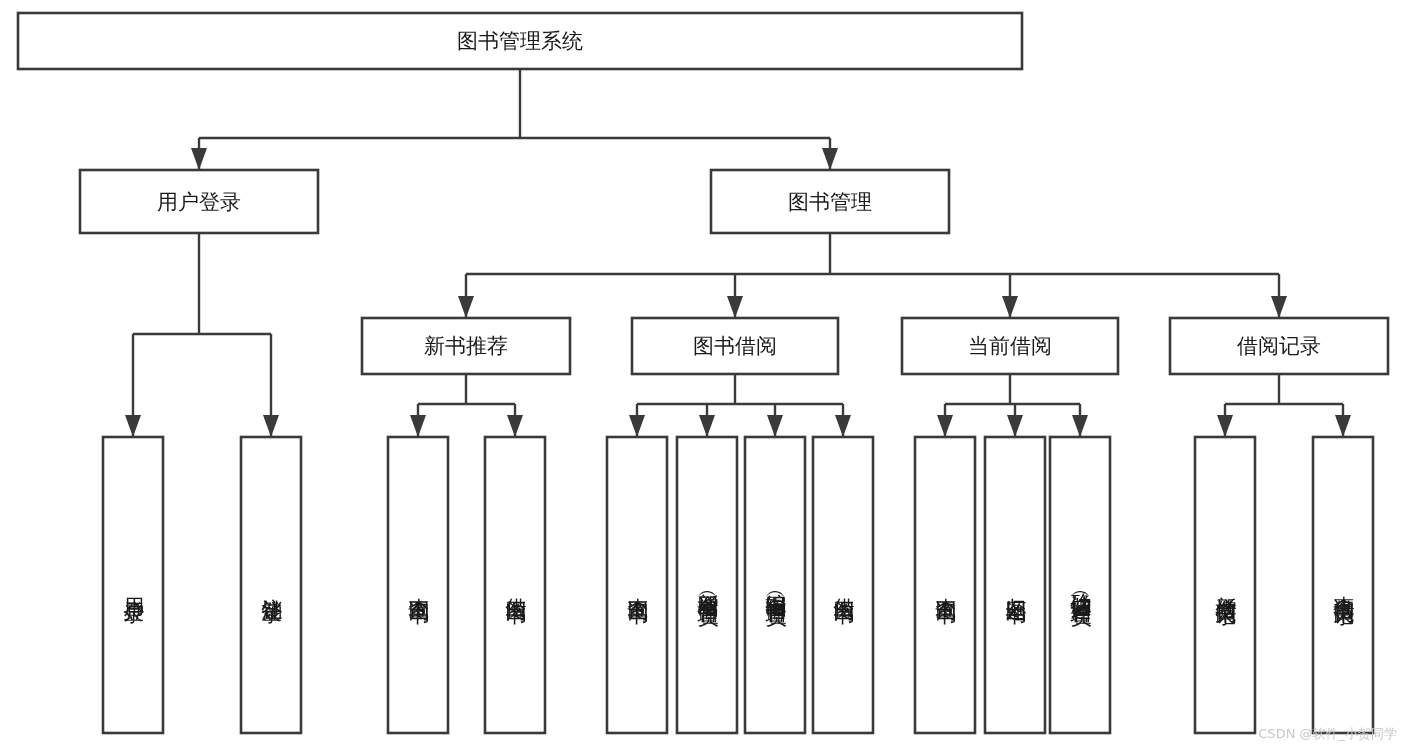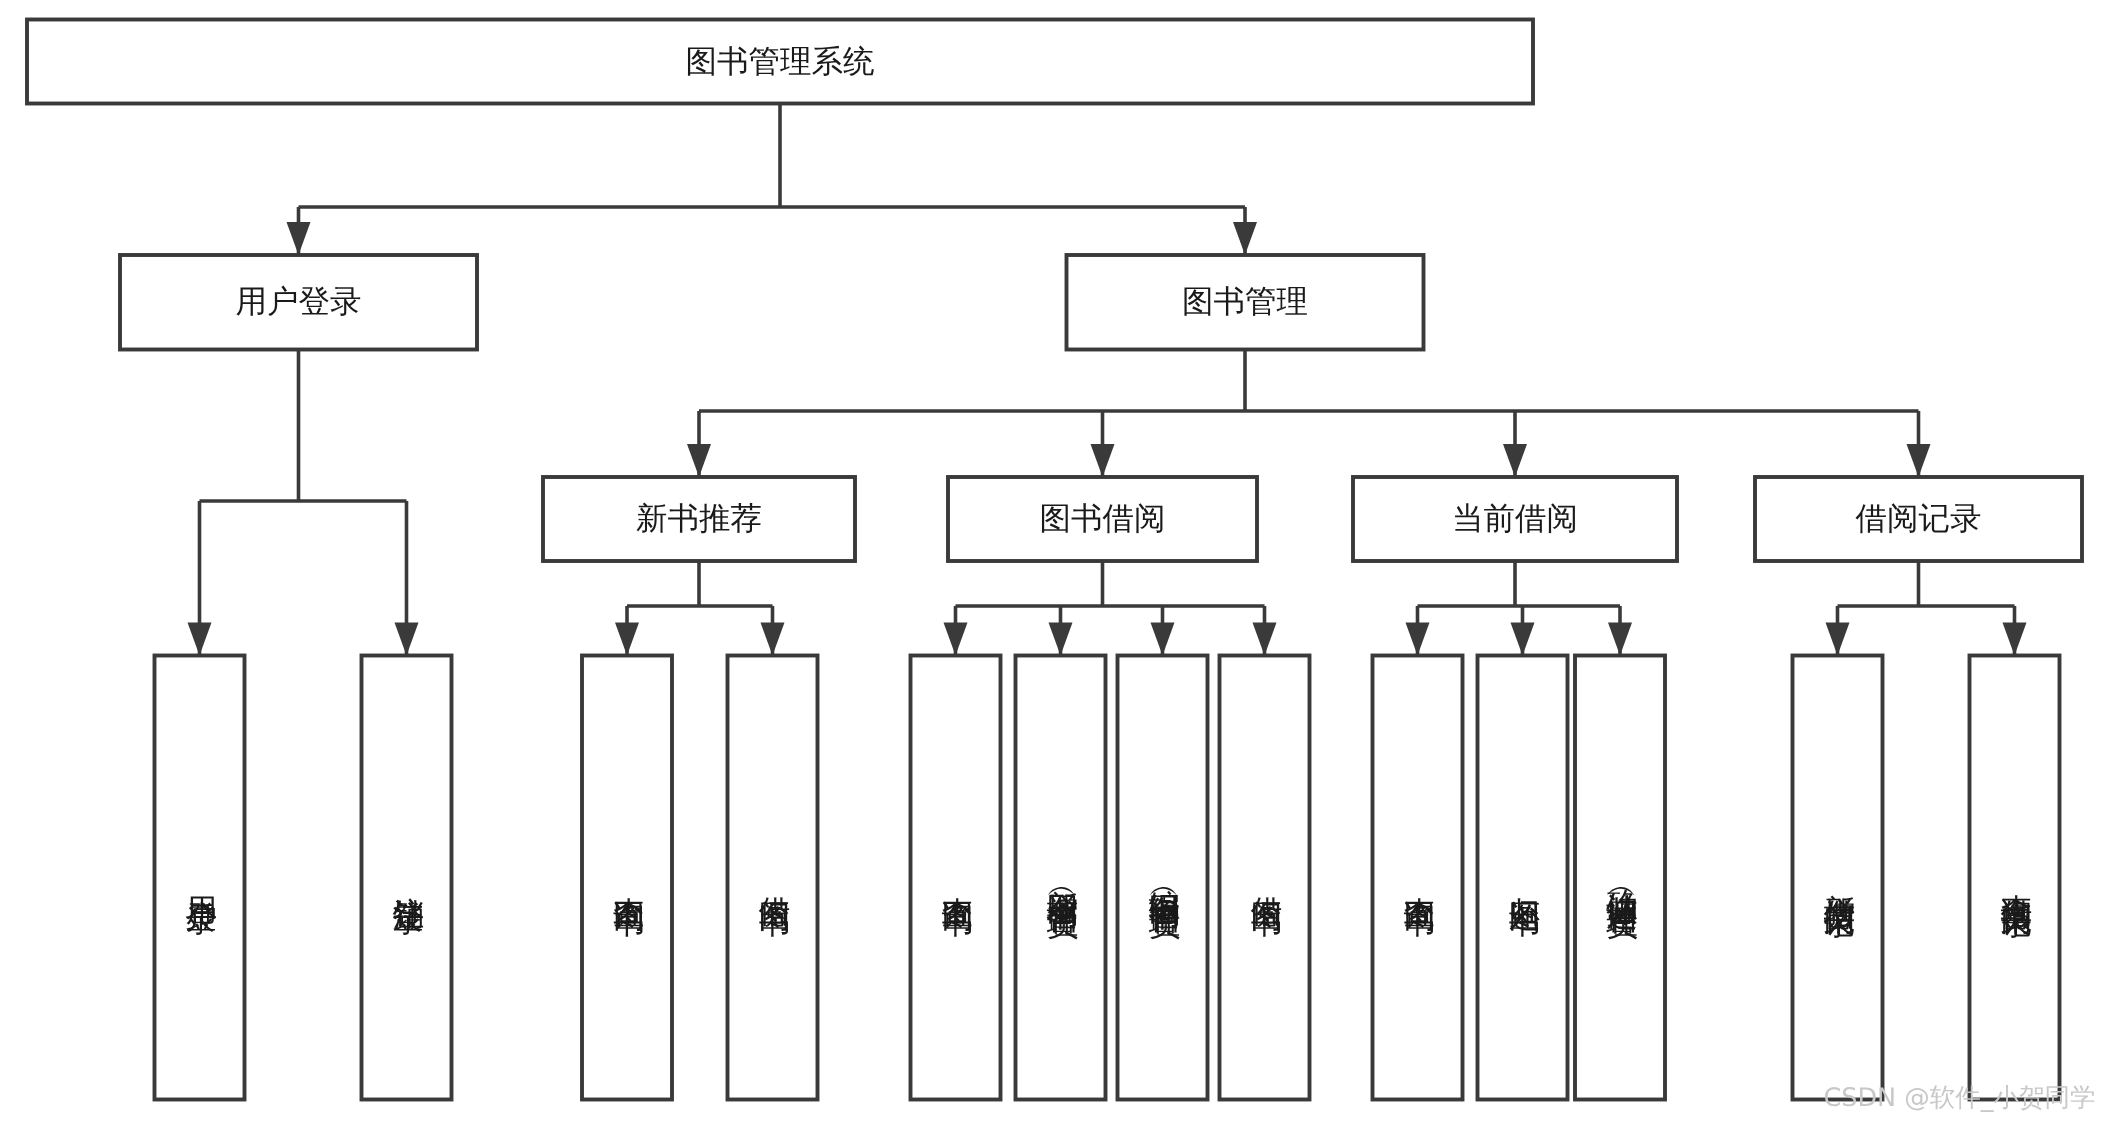--- a/index.html
+++ b/index.html
@@ -51,21 +51,21 @@
     fill: none;
   }
   .arrow-head {
     fill: #3a3a3a;
     stroke: none;
   }
   .watermark {
     position: absolute;
     right: 8px;
     bottom: 4px;
-    font-size: 17px;
+    font-size: 13px;
     color: #c8c8c8;
     font-family: "DejaVu Sans", "Liberation Sans", sans-serif;
     white-space: nowrap;
     user-select: none;
   }
 </style>
 </head>
 <body>
 
 <div id="diagram-root">

